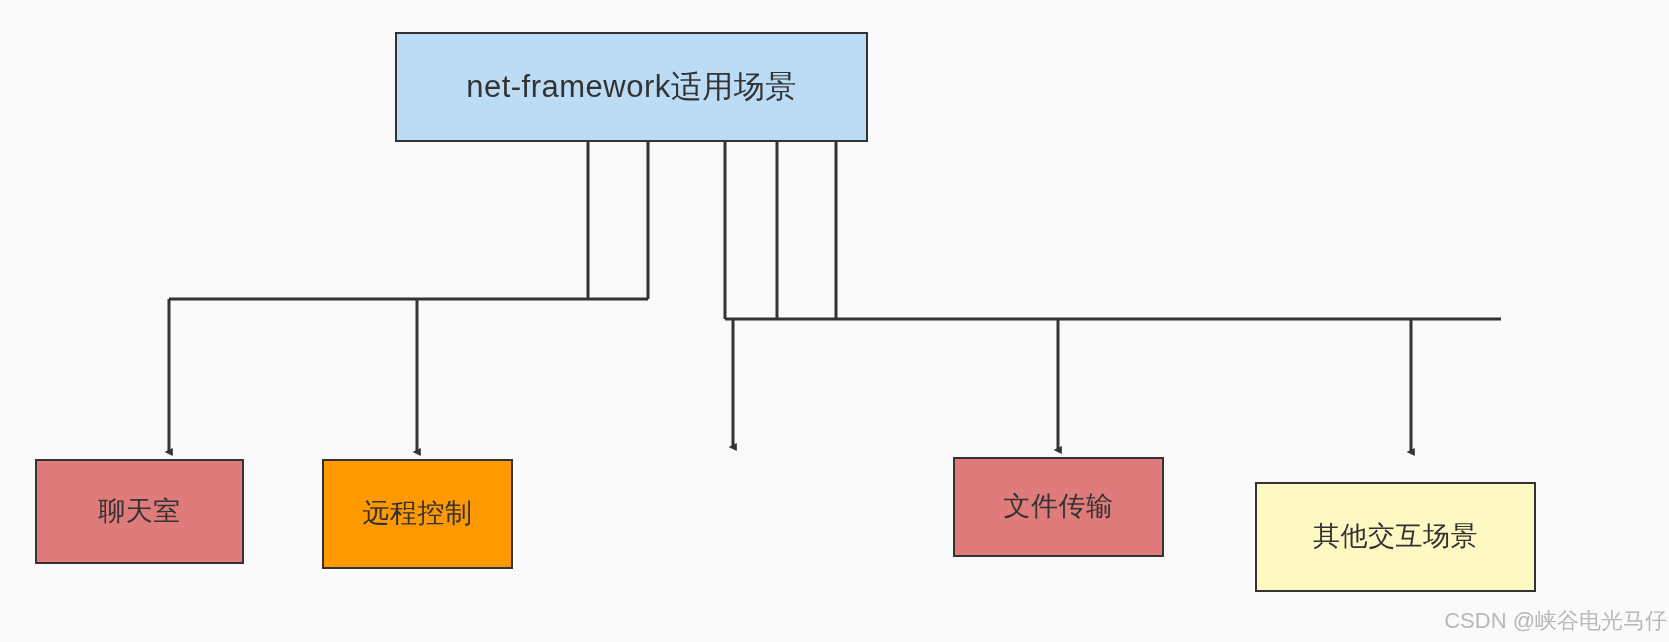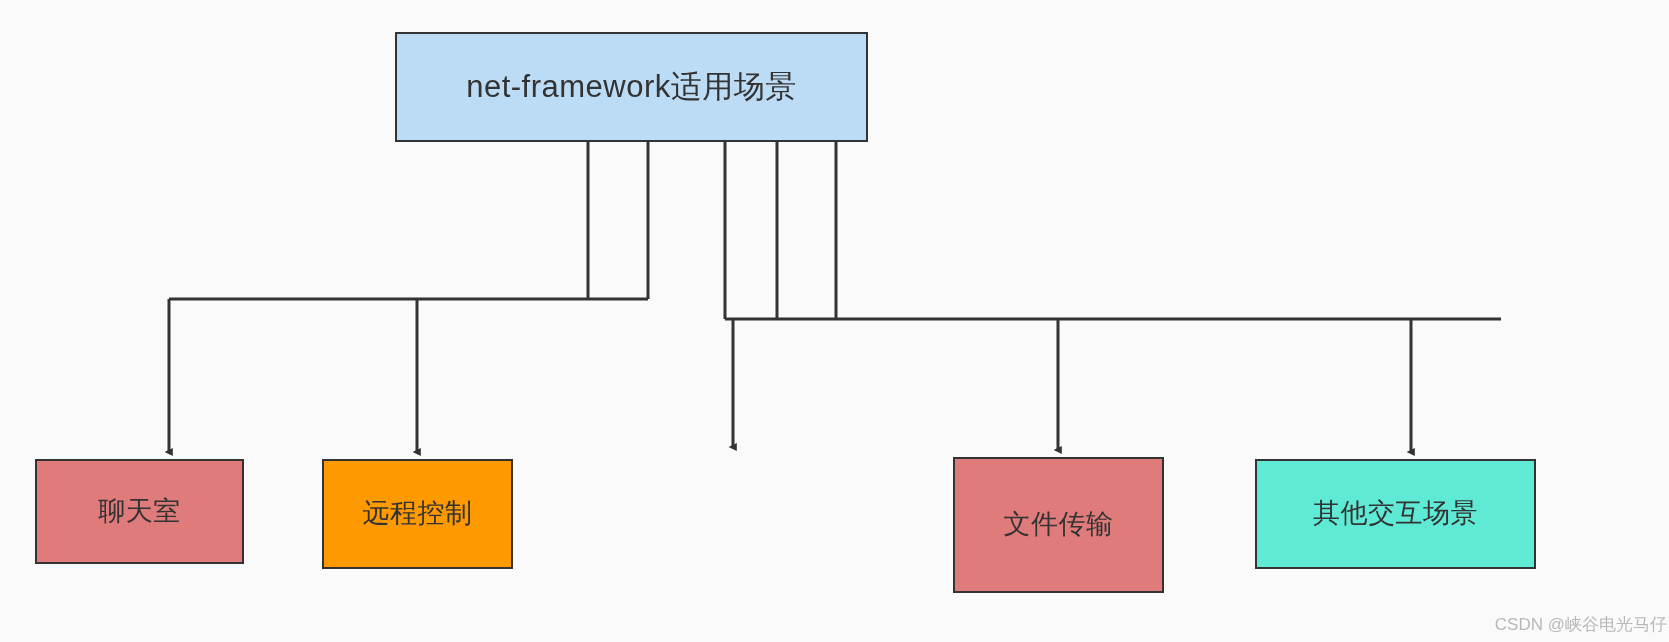--- a/index.html
+++ b/index.html
@@ -47,27 +47,27 @@
     height: 110px;
     background: #bcdcf5;
     font-size: 31px;
   }
   .node-leaf {
     font-size: 27px;
   }
   .leaf-1 { left: 35px;   top: 459px; width: 209px; height: 105px; background: #e07b7b; }
   .leaf-2 { left: 322px;  top: 459px; width: 191px; height: 110px; background: #ff9900; font-family: Liberation Serif, serif; }
   .leaf-3 { left: 628px;  top: 454px; width: 211px; height: 114px; background: #e0e0e0; }
-  .leaf-4 { left: 953px;  top: 457px; width: 211px; height: 136px; background: #e07b7b; }
-  .leaf-5 { left: 1255px; top: 459px; width: 281px; height: 110px; background: #5eead4; }
+  .leaf-4 { left: 953px;  top: 457px; width: 211px; height: 100px; background: #e07b7b; }
+  .leaf-5 { left: 1255px; top: 482px; width: 281px; height: 110px; background: #fef9c3; }
   .watermark {
     position: absolute;
     right: 14px;
     bottom: 6px;
-    font-size: 17px;
+    font-size: 22px;
     color: #b8b8b8;
     white-space: nowrap;
   }
 </style>
 </head>
 <body>
 
 <div id="canvas">
 
   <svg id="edges" viewBox="0 0 1669 642" xmlns="http://www.w3.org/2000/svg">

